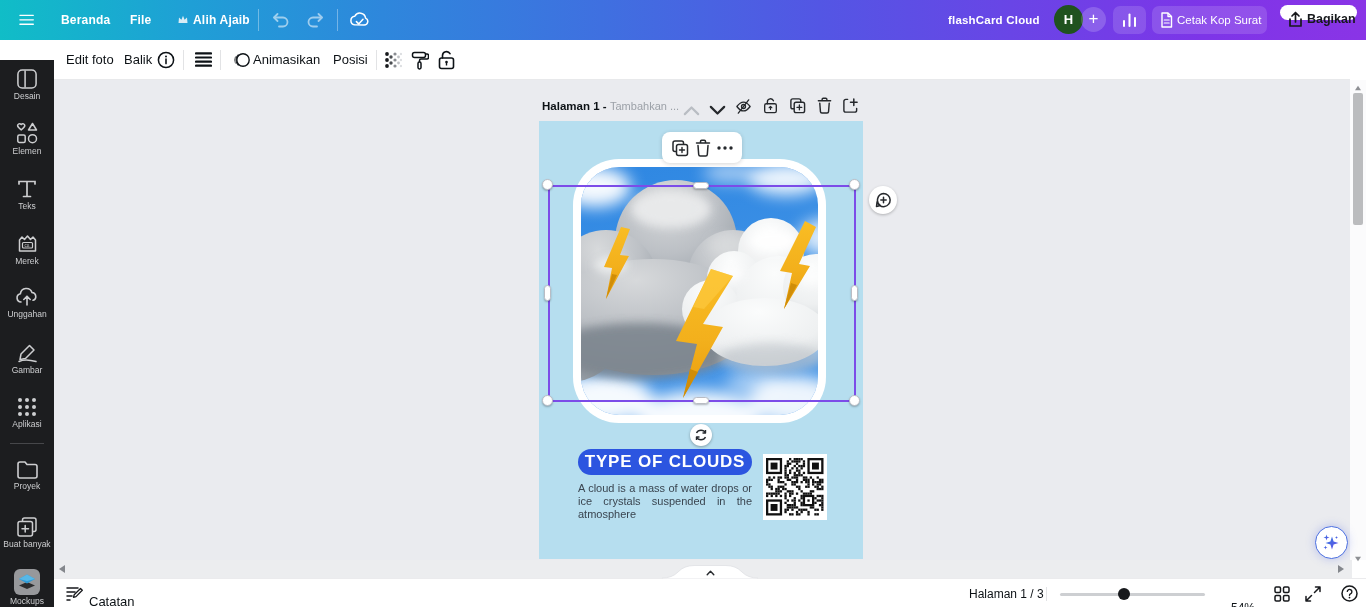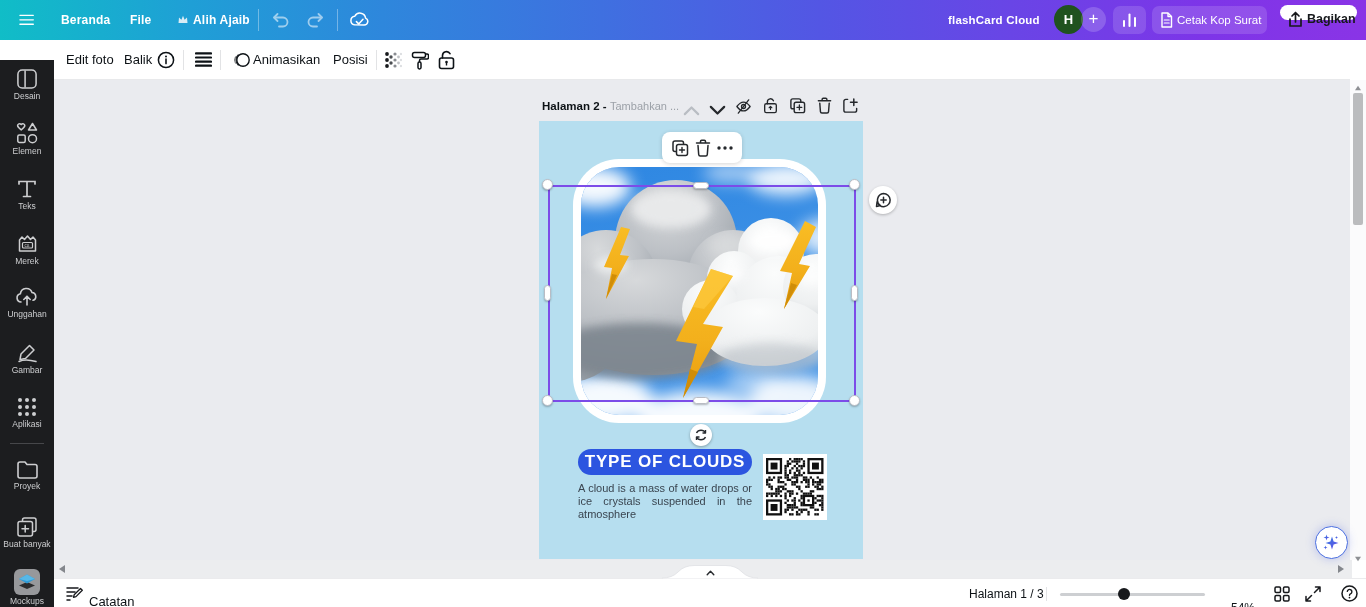--- a/index.html
+++ b/index.html
@@ -248,21 +248,21 @@
           <path d="M10 1.5 L2 6 L10 10.5 L18 6 Z" fill="#2f9bd6"></path>
           <path d="M10 1.5 L2 6 L10 8 L18 6 Z" fill="#57b8e8"></path>
         </svg>
     </div>
     <span class="lbl">Mockups</span>
   </div>
 </div>
 
 <div id="canvas" class="abs">
 
-  <span class="ph-text" style="left:488px;color:#0d1216;font-weight:700;font-size:11.5px">Halaman 2 -</span>
+  <span class="ph-text" style="left:488px;color:#0d1216;font-weight:700;font-size:11.5px">Halaman 1 -</span>
   <span class="ph-text" style="left:556px;color:#9ca1a8;font-size:11px">Tambahkan ...</span>
   <svg class="ph-ic" style="left:629px;top:22px" width="14" height="9" viewBox="0 0 14 9">
       <path d="M1.5 7.5 L7 2 L12.5 7.5" fill="none" stroke="#b9bdc3" stroke-width="1.8" stroke-linecap="round" stroke-linejoin="round"></path>
     </svg>
   <svg class="ph-ic" style="left:655px;top:22px" width="14" height="9" viewBox="0 0 14 9">
       <path d="M1.5 1.5 L7 7 L12.5 1.5" fill="none" stroke="#25282c" stroke-width="1.8" stroke-linecap="round" stroke-linejoin="round"></path>
     </svg>
   <svg class="ph-ic" style="left:681px;top:18px" width="18" height="17" viewBox="0 0 18 17">
       <path d="M2 8.5 C4.4 5.2 6.8 3.8 9 3.8 C11.2 3.8 13.6 5.2 16 8.5 C13.6 11.8 11.2 13.2 9 13.2 C6.8 13.2 4.4 11.8 2 8.5 Z" fill="none" stroke="#25282c" stroke-width="1.4" stroke-linejoin="round"></path>
       <circle cx="9" cy="8.5" r="2.1" fill="none" stroke="#25282c" stroke-width="1.4"></circle>

